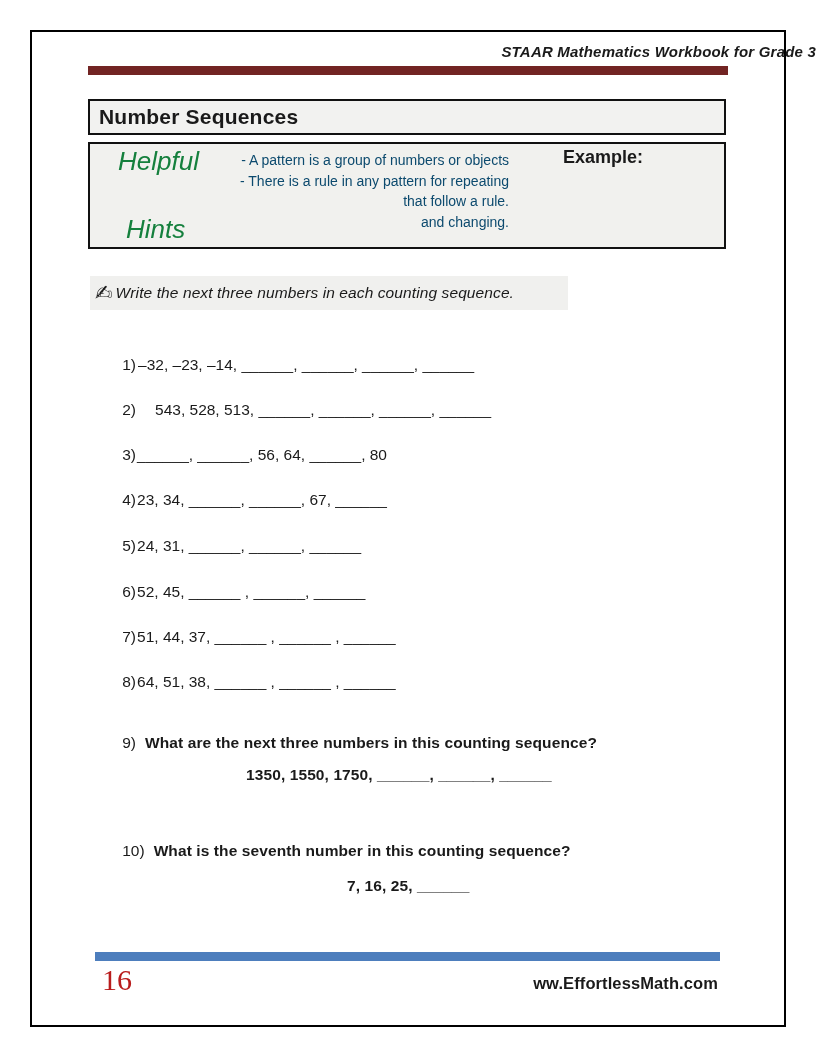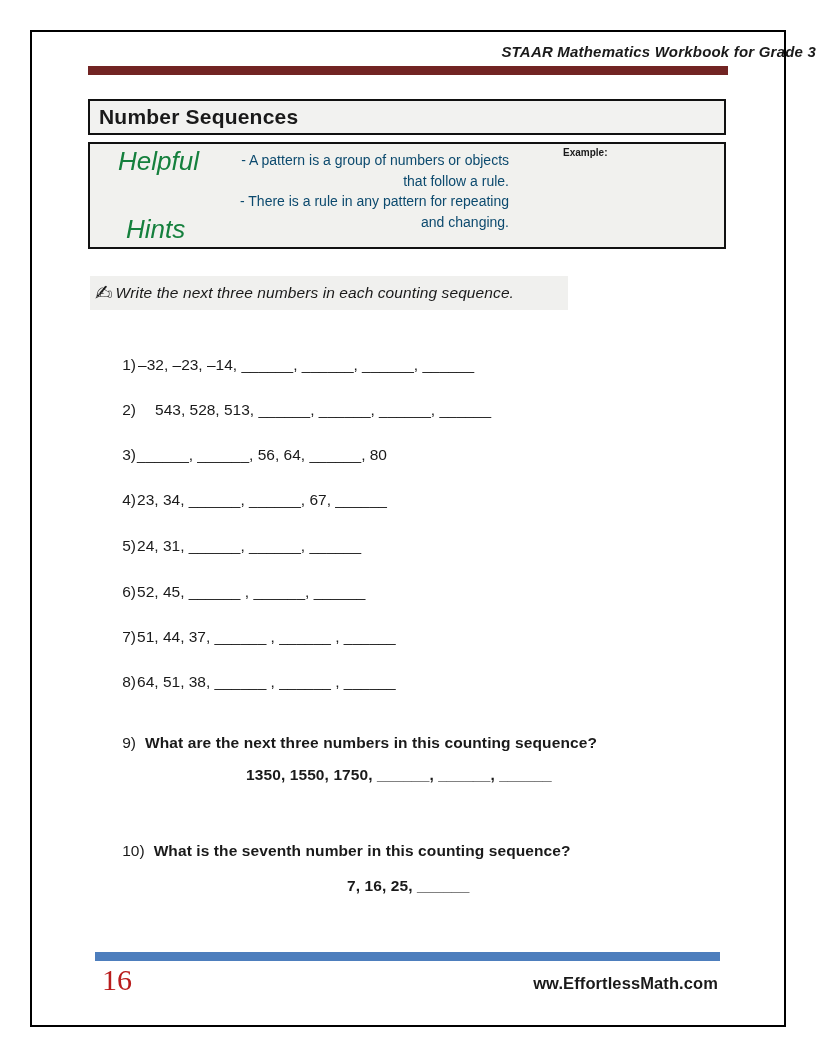--- a/index.html
+++ b/index.html
@@ -54,21 +54,21 @@
   .hint-label-bottom { left: 36px; top: 54px; margin-top: 16px; }
   .hint-lines {
     position: absolute; left: 150px; top: 6px;
     font-size: 14px; line-height: 20.5px;
     color: #0c4a6e;
     text-align: right;
   }
   .hint-line.indent { padding-left: 9px; }
   .example-label {
     position: absolute; left: 473px; top: 3px;
-    font-size: 10px; font-weight: 700;
+    font-size: 18px; font-weight: 700;
   }
   .instruction {
     position: absolute; left: 90px; top: 276px;
     width: 478px; height: 34px;
     background: #f0f0ee;
     display: flex; align-items: center;
     padding-left: 5px; box-sizing: border-box;
   }
   .pen-icon {
     font-family: "DejaVu Sans", sans-serif;
@@ -120,22 +120,22 @@
 
   <div class="section-box">
     <span>Number Sequences</span>
   </div>
 
   <div class="hints-box">
     <div class="hint-label hint-label-top">Helpful</div>
     <div class="hint-label hint-label-bottom">Hints</div>
     <div class="hint-lines">
       <div class="hint-line">- A pattern is a group of numbers or objects</div>
+      <div class="hint-line">- There is a rule in any pattern for repeating</div>
       <div class="hint-line indent">that follow a rule.</div>
-      <div class="hint-line">- There is a rule in any pattern for repeating</div>
       <div class="hint-line indent">and changing.</div>
     </div>
     <div class="example-label">Example:</div>
   </div>
 
   <div class="instruction">
     <span class="pen-icon">✍</span>
     <span class="instruction-text">Write the next three numbers in each counting sequence.</span>
   </div>
 

